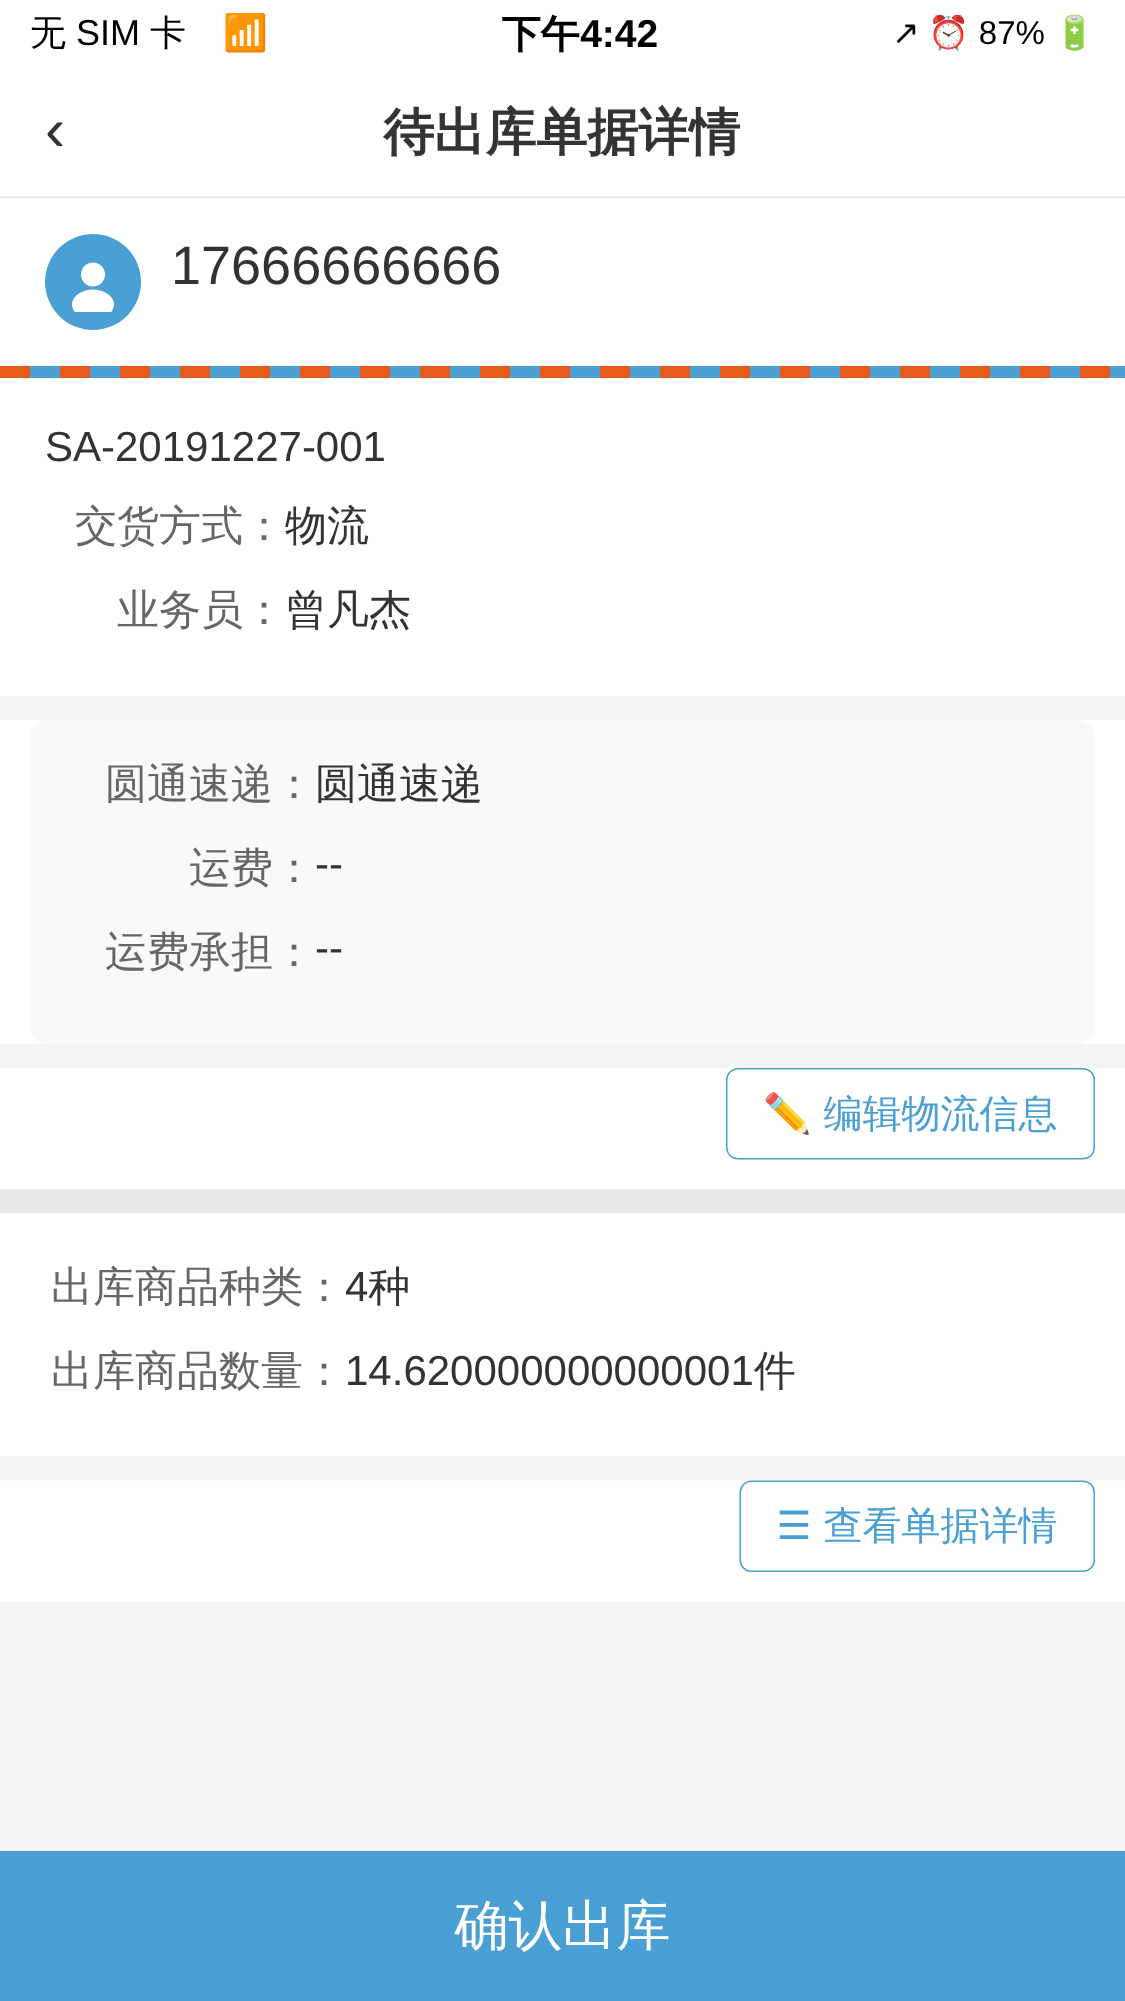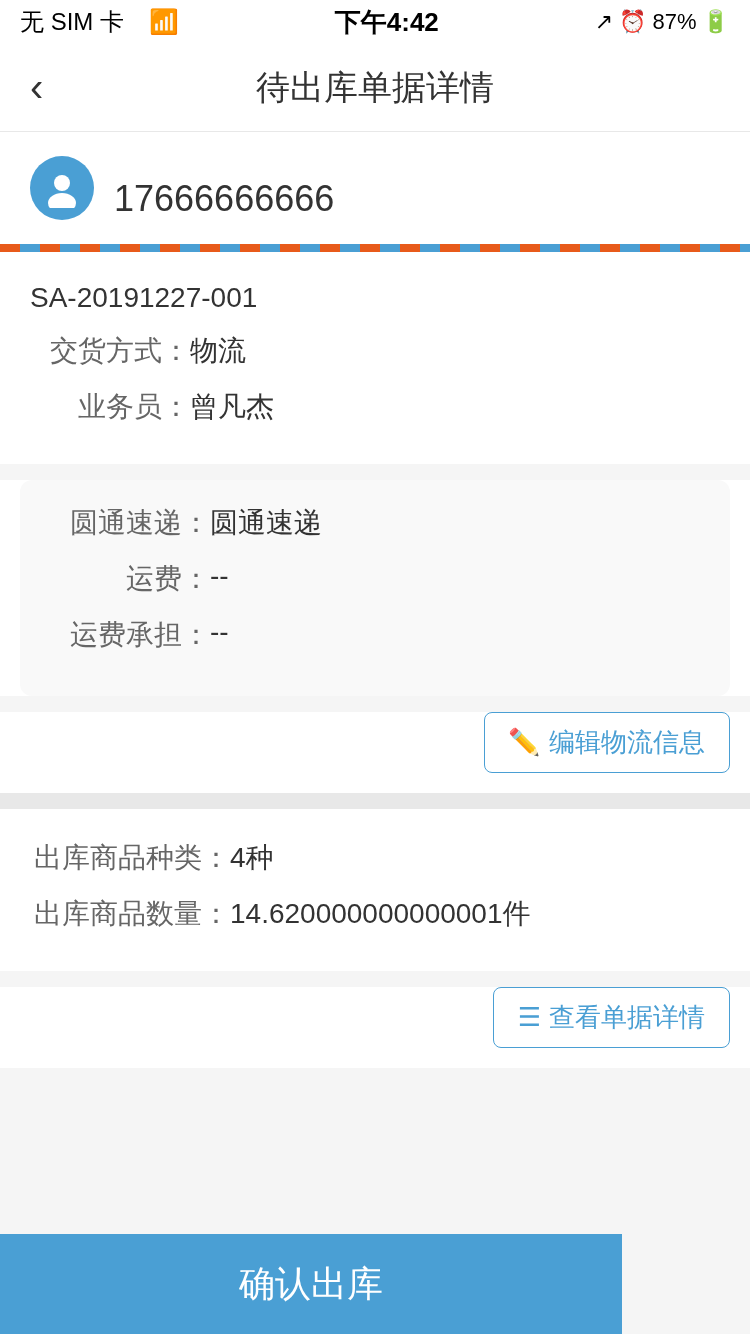--- a/index.html
+++ b/index.html
@@ -43,30 +43,30 @@
     }
     .nav-back {
       position: absolute;
       left: 30px;
       font-size: 40px;
       color: #333;
       cursor: pointer;
     }
     .nav-title {
       font-size: 34px;
-      font-weight: 400;
+      font-weight: 700;
       color: #333;
     }
 
     
     .user-header {
       background: #fff;
       padding: 24px 30px;
       display: flex;
-      align-items: flex-end;
+      align-items: flex-start;
       gap: 20px;
     }
     .user-avatar {
       width: 64px;
       height: 64px;
       border-radius: 50%;
       background: #4a9fd4;
       display: flex;
       align-items: center;
       justify-content: center;
@@ -193,21 +193,21 @@
       gap: 8px;
       background: #fff;
       cursor: pointer;
     }
 
     
     .confirm-btn-wrap {
       position: fixed;
       bottom: 0;
       left: 0;
-      width: 622px;
+      width: 750px;
       background: #4a9fd4;
       height: 100px;
       display: flex;
       align-items: center;
       justify-content: center;
       cursor: pointer;
     }
     .confirm-btn-text {
       color: #fff;
       font-size: 36px;

